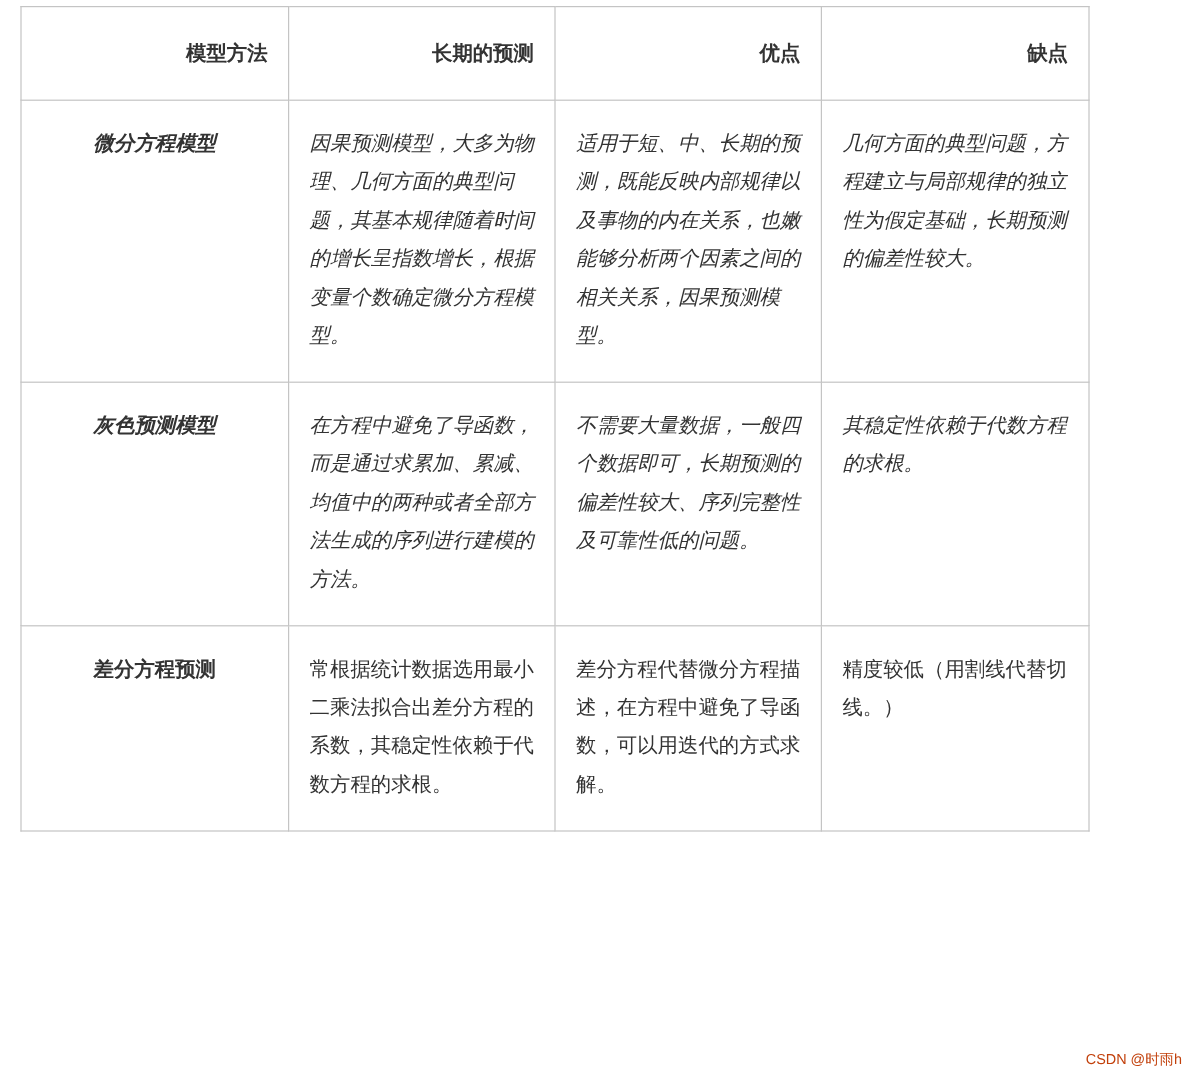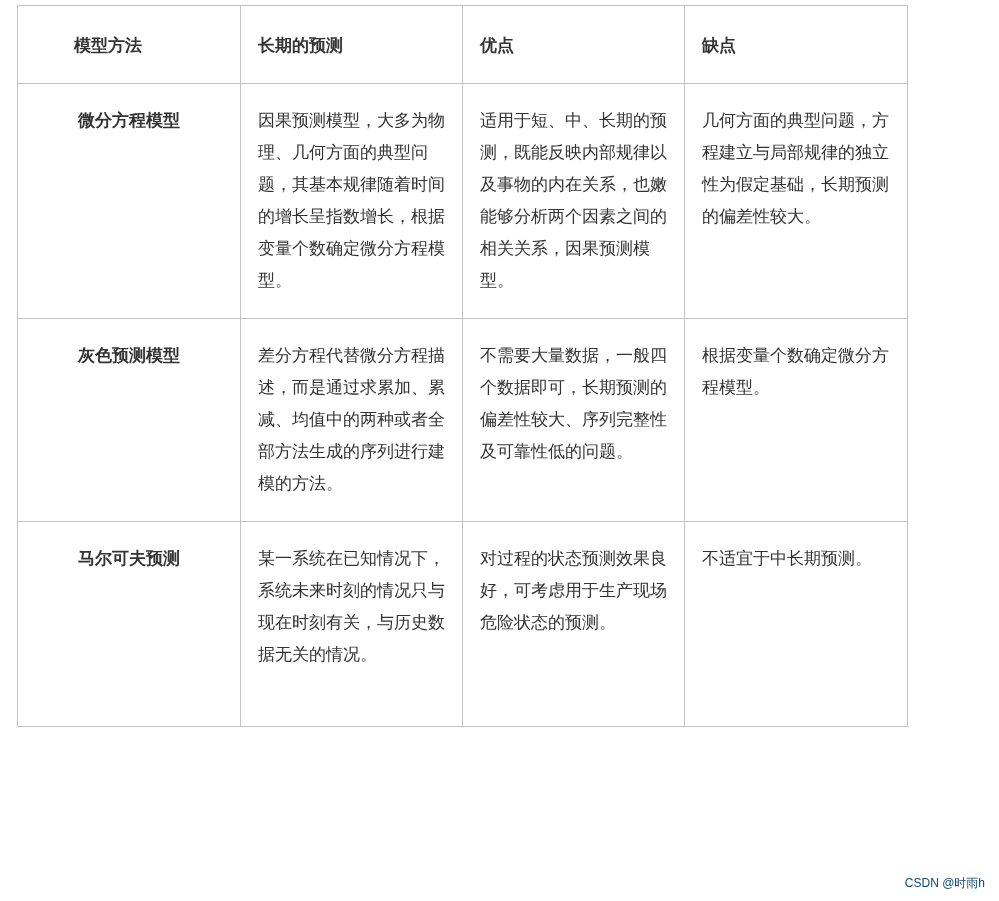--- a/index.html
+++ b/index.html
@@ -3,32 +3,32 @@
   <meta charset="utf-8">
   <style>
     html, body { margin: 0; padding: 0; background: #ffffff; }
     body { width: 999px; height: 901px; position: relative; overflow: hidden;
            font-family: "DejaVu Sans", "Liberation Sans", sans-serif; color: #333333; }
     table.cmp { position: absolute; left: 17px; top: 5px; border-collapse: collapse;
                 table-layout: fixed; width: 890px; }
     table.cmp td, table.cmp th { border: 1px solid #c4c4c4; vertical-align: top;
                 padding: 0; font-size: 17px; line-height: 32px; }
     col.c0 { width: 223px; } col.c1 { width: 222px; } col.c2 { width: 222px; } col.c3 { width: 223px; }
-    th { font-weight: bold; text-align: left; height: 77px; vertical-align: middle !important; }
+    th { font-weight: bold; text-align: right; height: 77px; vertical-align: middle !important; }
     th .in { padding: 0 17px; }
     th.first .in { padding-left: 56px; }
     td .in { padding: 20px 17px 10px 17px; }
     td.model { text-align: center; font-weight: bold; }
     td.model .in { padding: 20px 17px 10px 17px; }
-    tr.r1 td { height: 234px; }
-    tr.r2 td { height: 202px; }
+    tr.r1 td { height: 234px; font-style: italic; }
+    tr.r2 td { height: 202px; font-style: italic; }
     tr.r3 td { height: 170px; }
     tr.r4 td { height: 204px; }
     .watermark { position: absolute; right: 14px; bottom: 9px; font-size: 12px;
-                 color: #0c4a6e; font-family: "Liberation Sans", sans-serif; }
+                 color: #c2410c; font-family: "Liberation Sans", sans-serif; }
   </style>
 </head>
 <body>
 
 <table class="cmp">
   <colgroup>
       <col class="c0">
       <col class="c1">
       <col class="c2">
       <col class="c3">
@@ -62,39 +62,39 @@
         </td>
       <td>
           <div class="in">几何方面的典型问题，方程建立与局部规律的独立性为假定基础，长期预测的偏差性较大。</div>
         </td>
     </tr>
     <tr class="r2">
       <td class="model">
           <div class="in">灰色预测模型</div>
         </td>
       <td>
-          <div class="in">差分方程代替微分方程描述，而是通过求累加、累减、均值中的两种或者全部方法生成的序列进行建模的方法。</div>
+          <div class="in">在方程中避免了导函数，而是通过求累加、累减、均值中的两种或者全部方法生成的序列进行建模的方法。</div>
         </td>
       <td>
           <div class="in">不需要大量数据，一般四个数据即可，长期预测的偏差性较大、序列完整性及可靠性低的问题。</div>
         </td>
       <td>
-          <div class="in">根据变量个数确定微分方程模型。</div>
+          <div class="in">其稳定性依赖于代数方程的求根。</div>
         </td>
     </tr>
-    <tr class="r4">
+    <tr class="r3">
       <td class="model">
-          <div class="in">马尔可夫预测</div>
+          <div class="in">差分方程预测</div>
         </td>
       <td>
-          <div class="in">某一系统在已知情况下，系统未来时刻的情况只与现在时刻有关，与历史数据无关的情况。</div>
+          <div class="in">常根据统计数据选用最小二乘法拟合出差分方程的系数，其稳定性依赖于代数方程的求根。</div>
         </td>
       <td>
-          <div class="in">对过程的状态预测效果良好，可考虑用于生产现场危险状态的预测。</div>
+          <div class="in">差分方程代替微分方程描述，在方程中避免了导函数，可以用迭代的方式求解。</div>
         </td>
       <td>
-          <div class="in">不适宜于中长期预测。</div>
+          <div class="in">精度较低（用割线代替切线。）</div>
         </td>
     </tr>
   </tbody>
 </table>
 
 <div class="watermark">CSDN @时雨h</div>
 
 </body></html>

